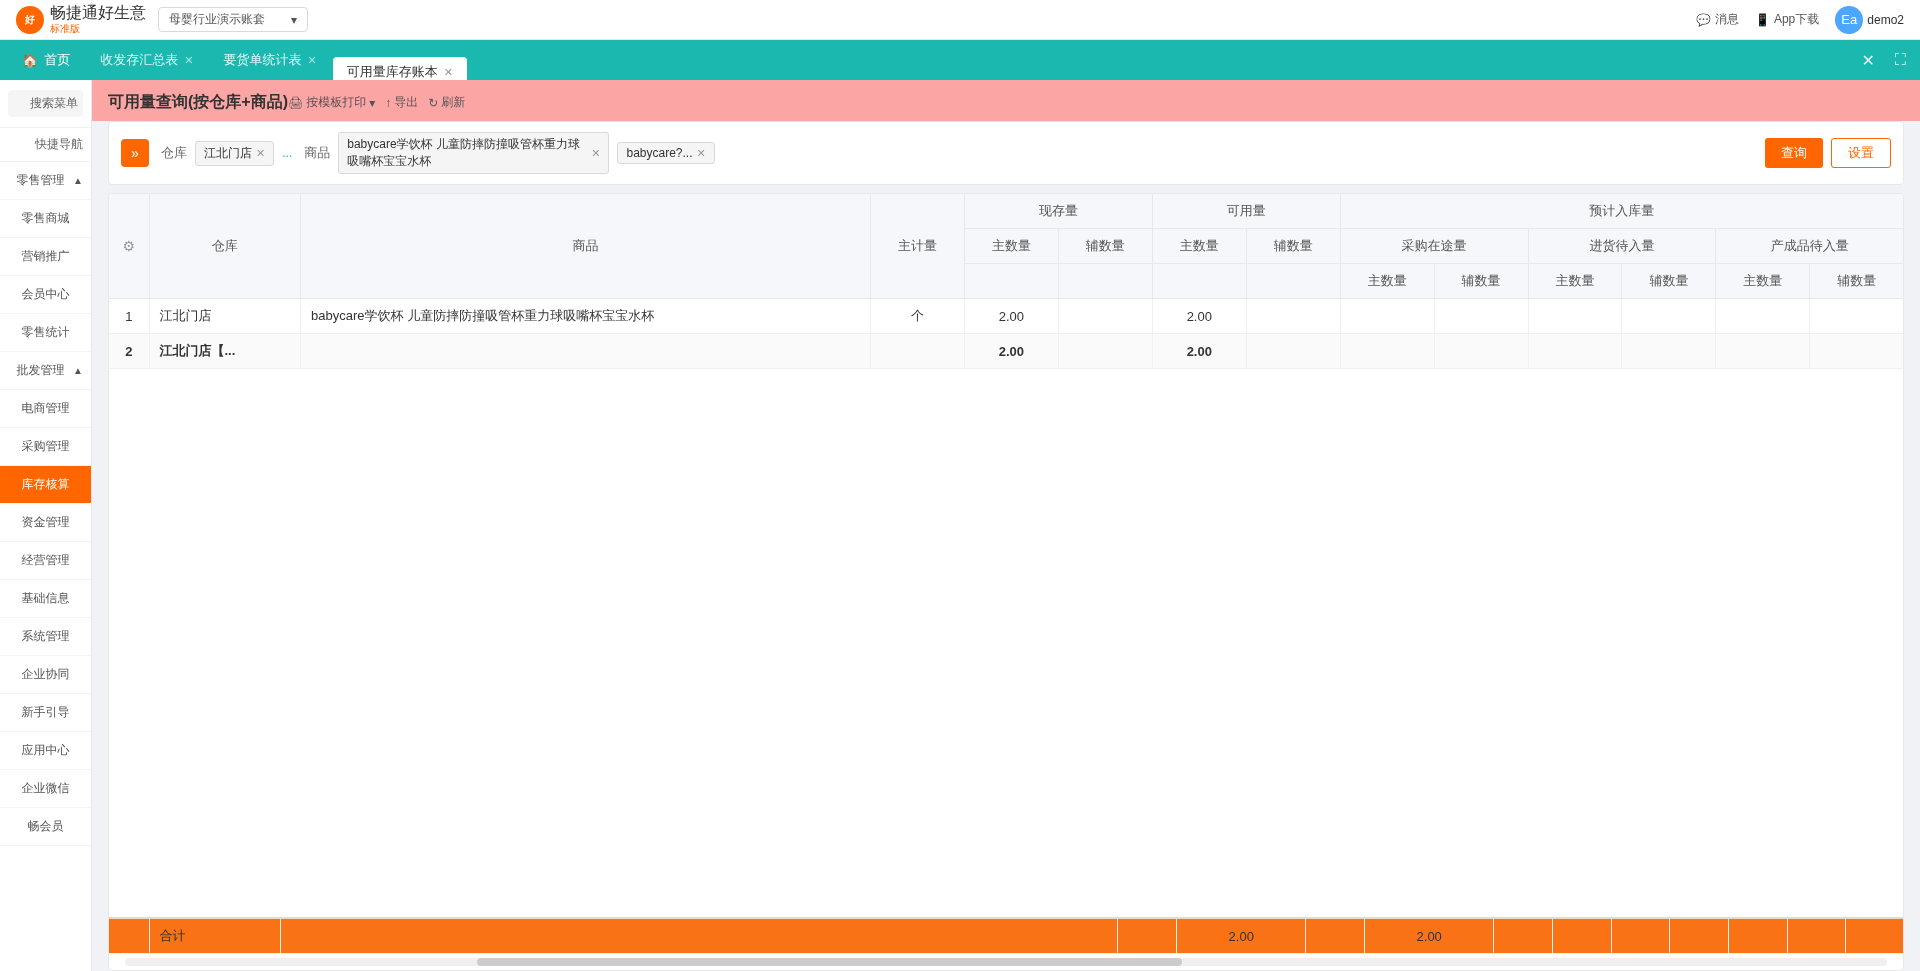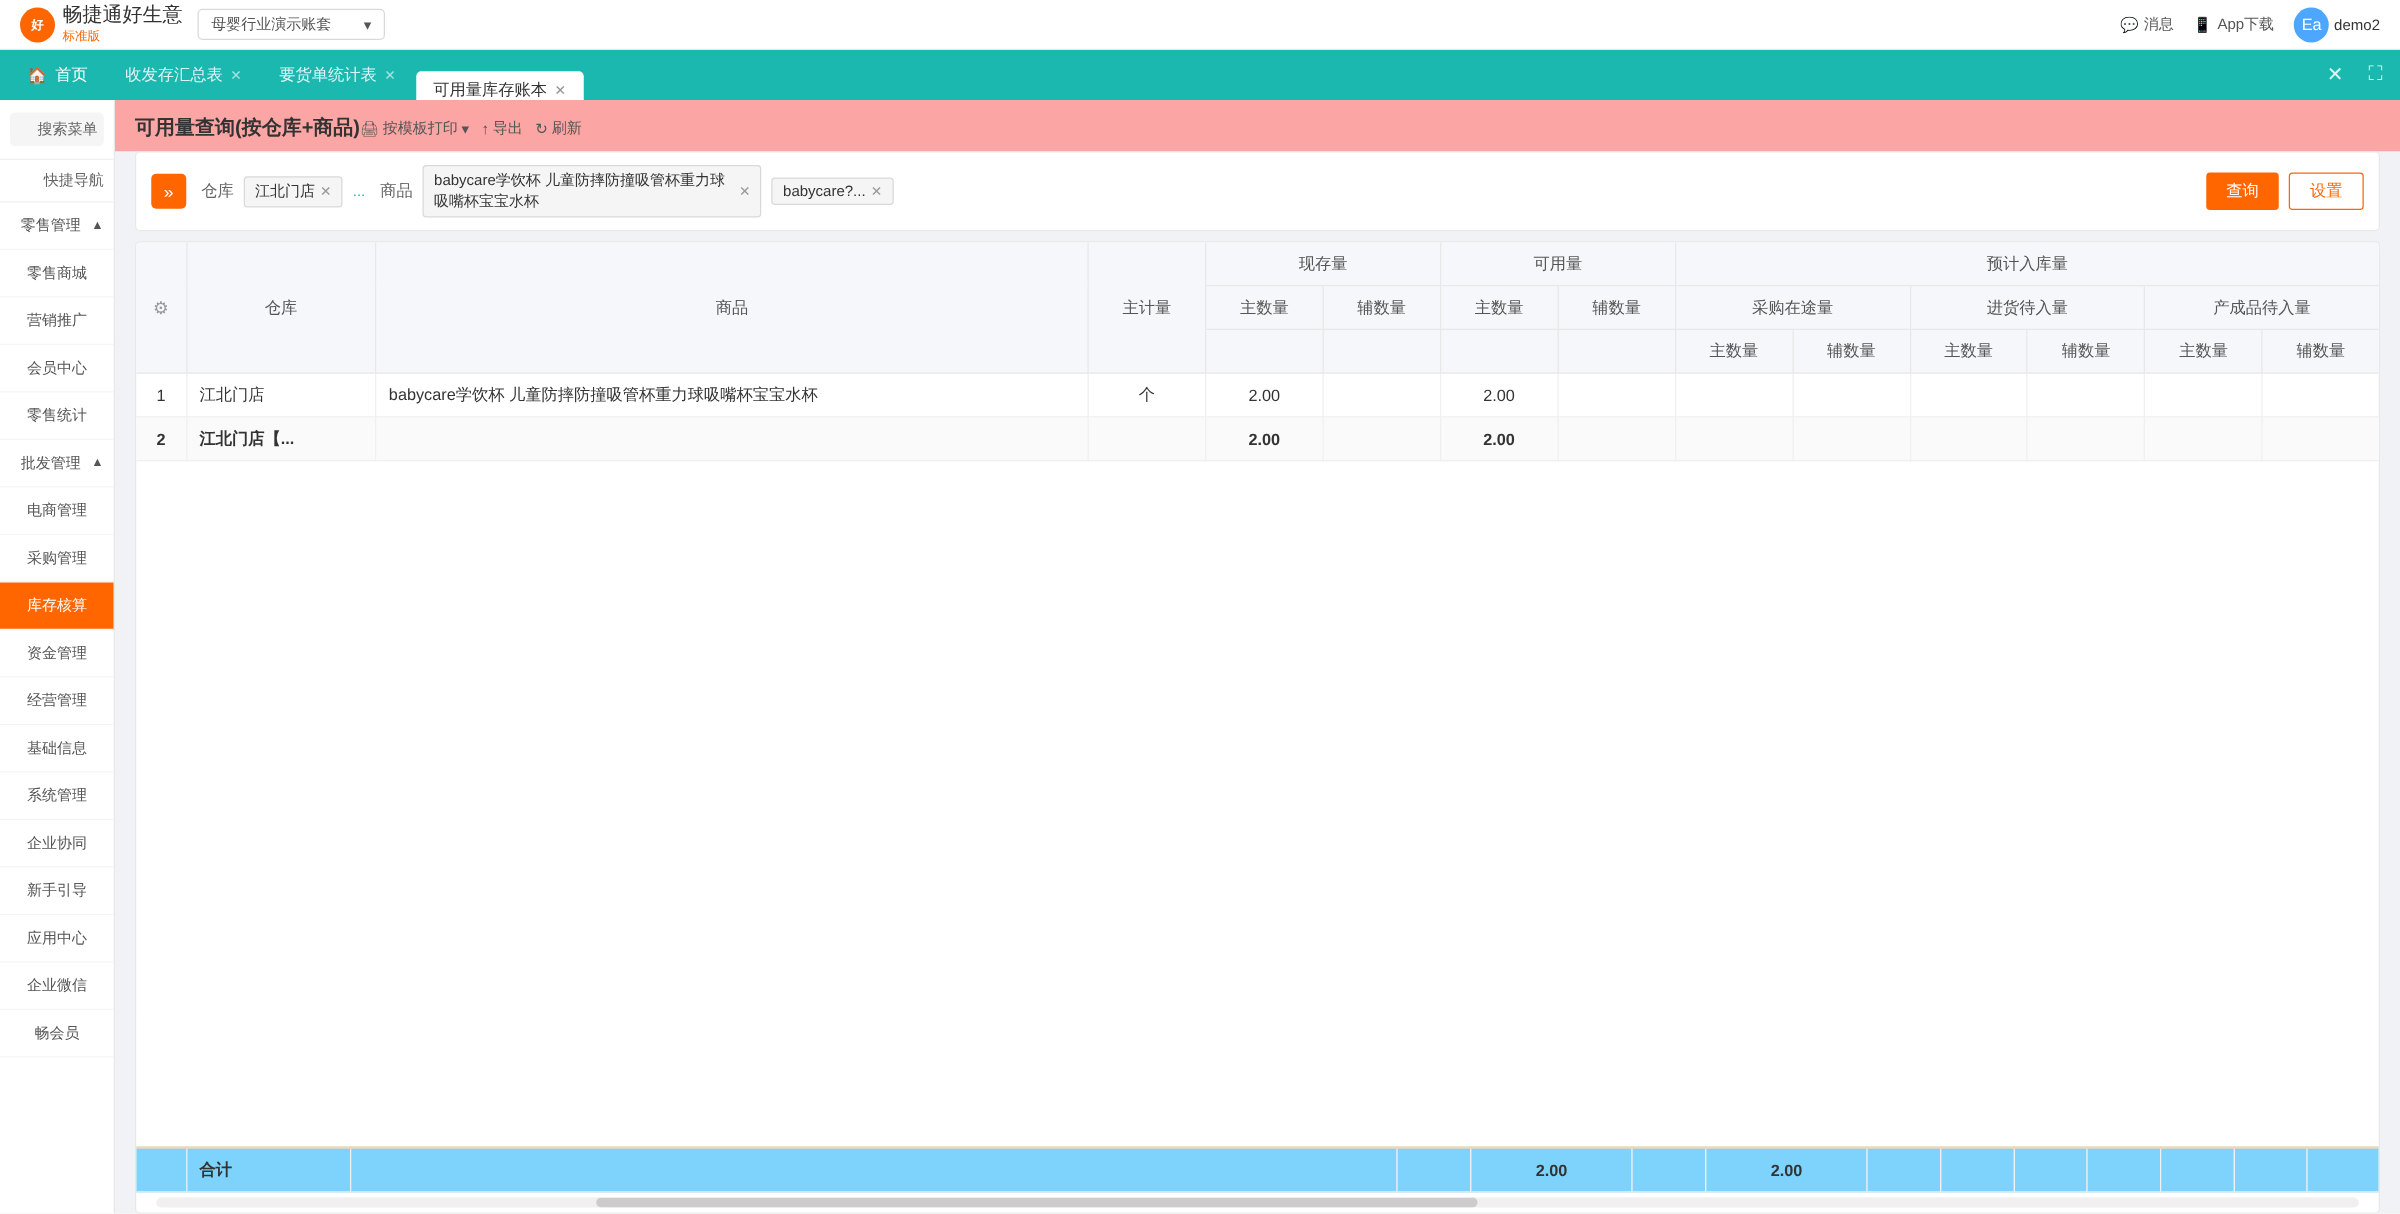--- a/index.html
+++ b/index.html
@@ -504,21 +504,21 @@
             <td></td>
             <td></td>
           </tr>
         </tbody>
       </table>
 
       <div style="flex:1;"></div>
 
       <table class="data-table" style="background:#fff9f0; border-top: 2px solid #e8d9c0;">
         <tbody>
-          <tr style="background:#7dd3fc; font-weight:bold;">
+          <tr style="background:#f97316; font-weight:normal;">
             <td style="width:40px;"></td>
             <td style="text-align:left; padding: 8px 10px;">合计</td>
             <td style="min-width:300px;"></td>
             <td></td>
             <td style="text-align:center; padding: 8px 10px;">2.00</td>
             <td></td>
             <td style="text-align:center; padding: 8px 10px;">2.00</td>
             <td></td>
             <td></td>
             <td></td>

